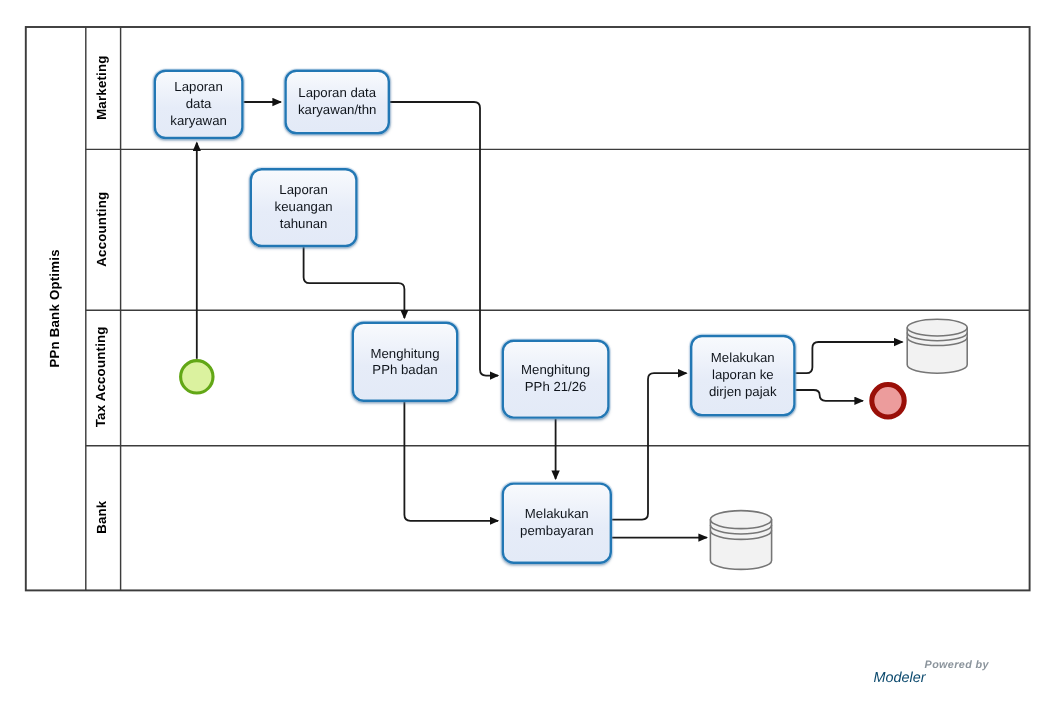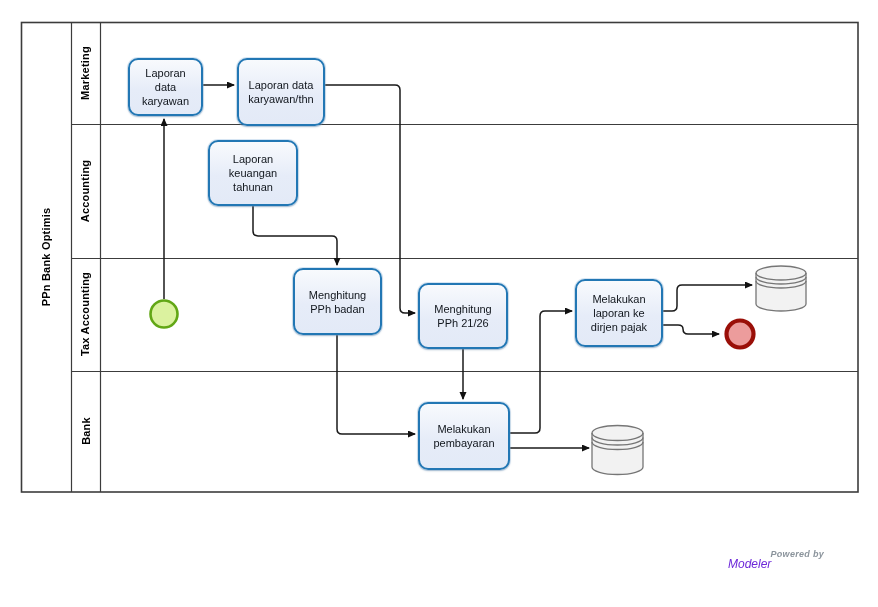--- a/index.html
+++ b/index.html
@@ -30,21 +30,21 @@
   }
   .brand .powered{
     align-self:flex-end;font-size:9px;font-weight:bold;color:#8B949C;
     letter-spacing:.3px;margin-bottom:0;
   }
   .brand .bizagi{
     align-self:flex-end;font-size:29px;line-height:27px;color:#F3B478;
     letter-spacing:1px;font-weight:500;
   }
   .brand .modeler{
-    align-self:flex-start;font-size:12px;color:#6d28d9;margin-top:-2px;
+    align-self:flex-start;font-size:12px;color:#0c4a6e;margin-top:-2px;
   }
 </style>
 </head>
 <body>
 
 <div class="canvas">
 
   <svg width="878" height="607" viewBox="0 0 878 607">
     <defs>
       <marker id="arr" markerWidth="9" markerHeight="8" refX="7" refY="3.5" orient="auto" markerUnits="userSpaceOnUse">
@@ -92,21 +92,21 @@
 
   <div class="vlabel" style="left:-189px;top:248px;width:470px;height:18px;">PPn Bank Optimis</div>
   <div class="vlabel" style="left:34px;top:64px;width:102px;height:18px;">Marketing</div>
   <div class="vlabel" style="left:18px;top:182px;width:134px;height:18px;">Accounting</div>
   <div class="vlabel" style="left:28px;top:305px;width:113px;height:18px;">Tax Accounting</div>
   <div class="vlabel" style="left:25px;top:422px;width:121px;height:18px;">Bank</div>
 
   <div class="task" style="left:128px;top:58px;width:75px;height:58px;">Laporan
 data
 karyawan</div>
-  <div class="task" style="left:237px;top:58px;width:88px;height:68px;">Laporan data
+  <div class="task" style="left:237px;top:58px;width:88px;height:54px;">Laporan data
 karyawan/thn</div>
   <div class="task" style="left:208px;top:140px;width:90px;height:66px;">Laporan
 keuangan
 tahunan</div>
   <div class="task" style="left:293px;top:268px;width:89px;height:67px;">Menghitung
 PPh badan</div>
   <div class="task" style="left:418px;top:283px;width:90px;height:66px;">Menghitung
 PPh 21/26</div>
   <div class="task" style="left:575px;top:279px;width:88px;height:68px;">Melakukan
 laporan ke

